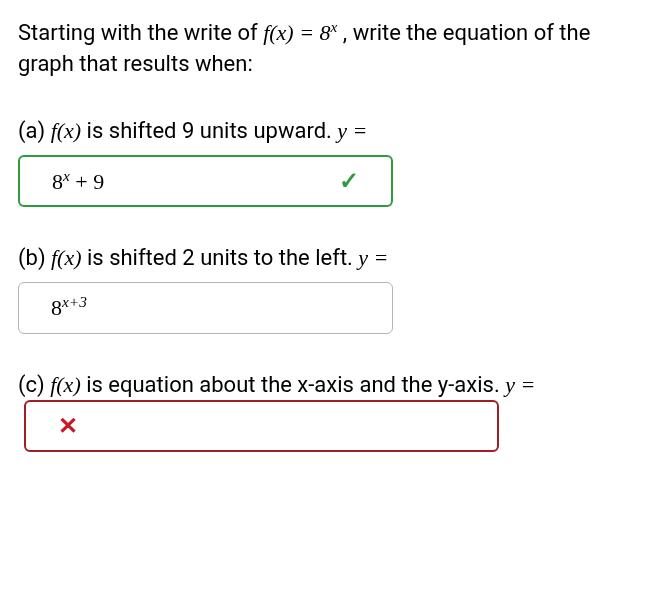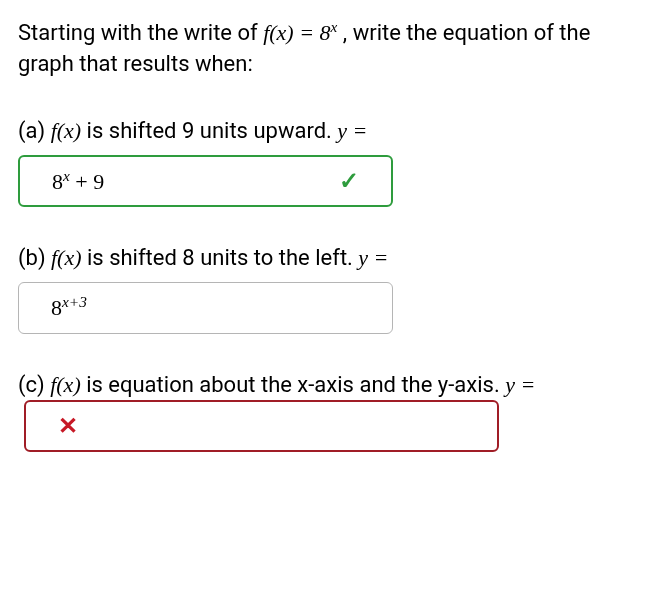--- a/index.html
+++ b/index.html
@@ -60,21 +60,21 @@
   <div class="box correct">
     <span class="val">
       <span class="math-up">8</span><span class="sup">x</span><span class="math-up"> + 9</span>
     </span>
     <span class="icon-correct">✓</span>
   </div>
 </div>
 
 <div class="section">
   <div class="row">
-    <span>(b) </span><span class="math">f(x)</span><span> is shifted 8 units to the left. </span><span class="math">y =</span>
+    <span>(b) </span><span class="math">f(x)</span><span> is shifted 2 units to the left. </span><span class="math">y =</span>
   </div>
   <div class="box">
     <span class="val">
       <span class="math-up">8</span><span class="sup">x+3</span><span class="math-up"></span>
     </span>
   </div>
 </div>
 
 <div class="section">
   <div class="row" style="margin-bottom:2px;">

